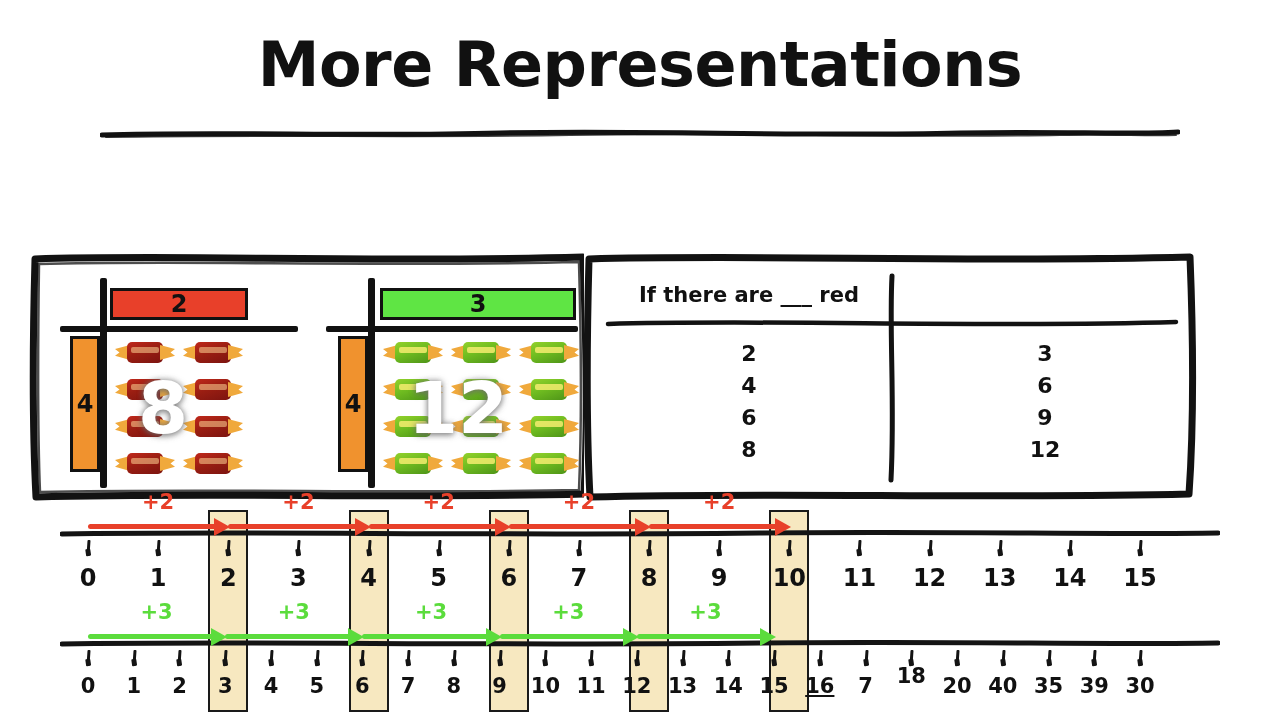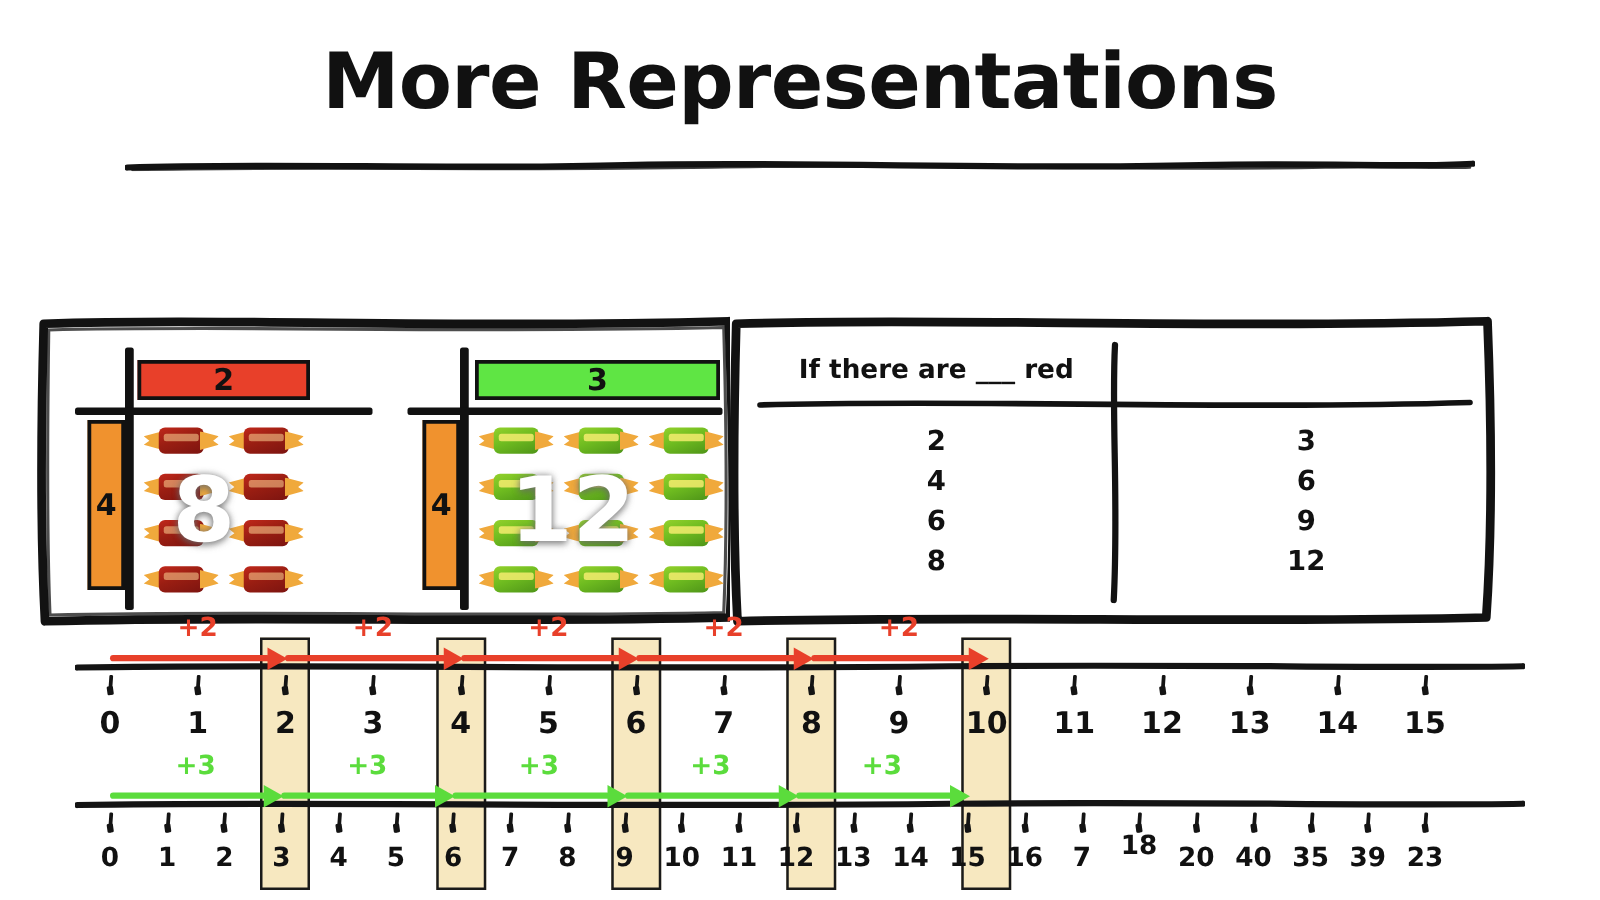--- a/index.html
+++ b/index.html
@@ -444,28 +444,28 @@
           <div class="nl-label small" style="left: 362.435px; top: 34px;">6</div>
           <div class="nl-label small" style="left: 408.174px; top: 34px;">7</div>
           <div class="nl-label small" style="left: 453.913px; top: 34px;">8</div>
           <div class="nl-label small" style="left: 499.652px; top: 34px;">9</div>
           <div class="nl-label small" style="left: 545.391px; top: 34px;">10</div>
           <div class="nl-label small" style="left: 591.13px; top: 34px;">11</div>
           <div class="nl-label small" style="left: 636.87px; top: 34px;">12</div>
           <div class="nl-label small" style="left: 682.609px; top: 34px;">13</div>
           <div class="nl-label small" style="left: 728.348px; top: 34px;">14</div>
           <div class="nl-label small" style="left: 774.087px; top: 34px;">15</div>
-          <div class="nl-label small" style="left: 819.826px; top: 34px;">16</div>
+          <div class="nl-label small" style="left: 819.826px; top: 34px; text-decoration: underline;">16</div>
           <div class="nl-label small" style="left: 865.565px; top: 34px;">7</div>
           <div class="nl-label small" style="left: 911.304px; top: 24px;">18</div>
           <div class="nl-label small" style="left: 957.043px; top: 34px;">20</div>
           <div class="nl-label small" style="left: 1002.78px; top: 34px;">40</div>
           <div class="nl-label small" style="left: 1048.52px; top: 34px;">35</div>
           <div class="nl-label small" style="left: 1094.26px; top: 34px;">39</div>
-          <div class="nl-label small" style="left: 1140px; top: 34px;">23</div>
+          <div class="nl-label small" style="left: 1140px; top: 34px;">30</div>
         </div>
       <div id="green-jumps">
           <div class="jump" style="left: 88px; width: 137.217px; top: -12px;">
             <span class="shaft" style="width: 125.217px; background: rgb(91, 220, 60);"></span>
             <span class="head" style="border-left: 16px solid rgb(91, 220, 60);"></span>
           </div>
           <div class="jump-label" style="left: 156.609px; top: -40px; color: rgb(91, 220, 60);">+3</div>
           <div class="jump" style="left: 225.217px; width: 137.217px; top: -12px;">
             <span class="shaft" style="width: 125.217px; background: rgb(91, 220, 60);"></span>
             <span class="head" style="border-left: 16px solid rgb(91, 220, 60);"></span>

